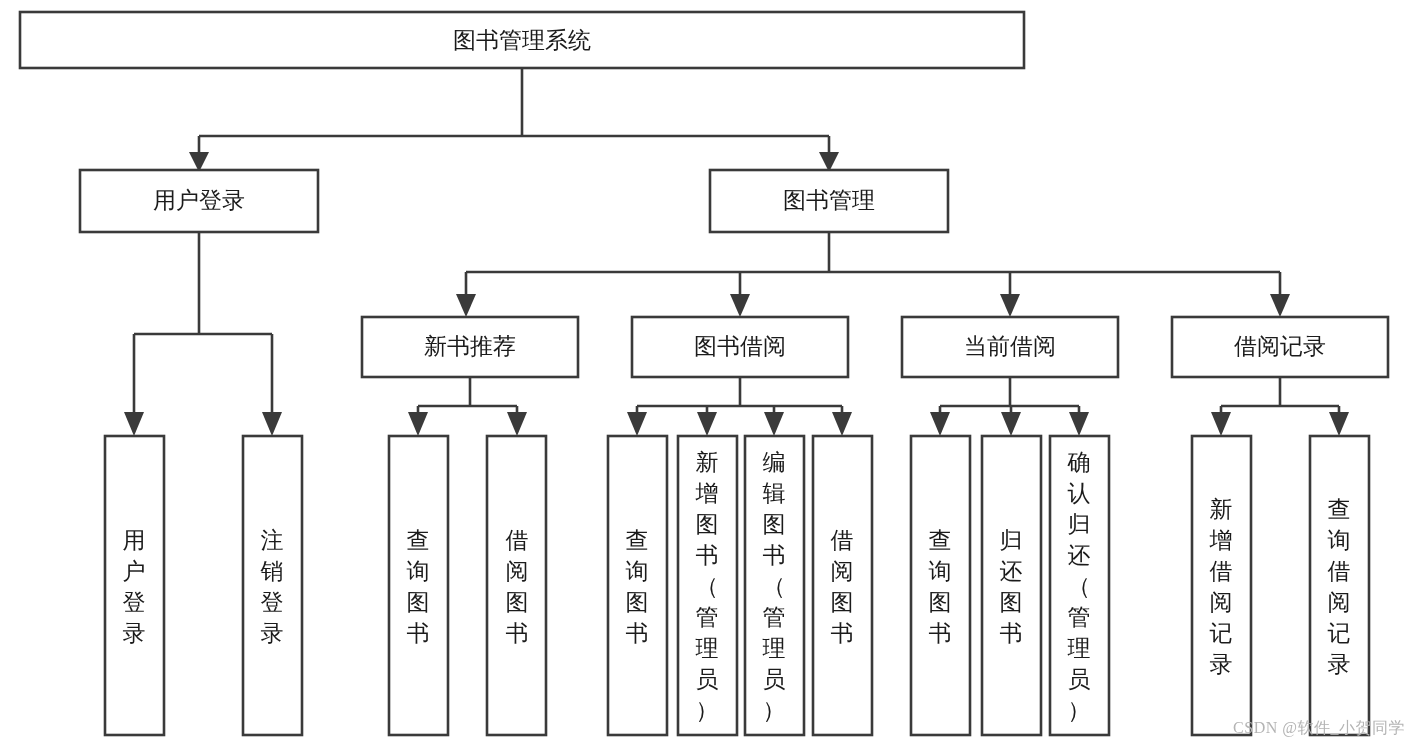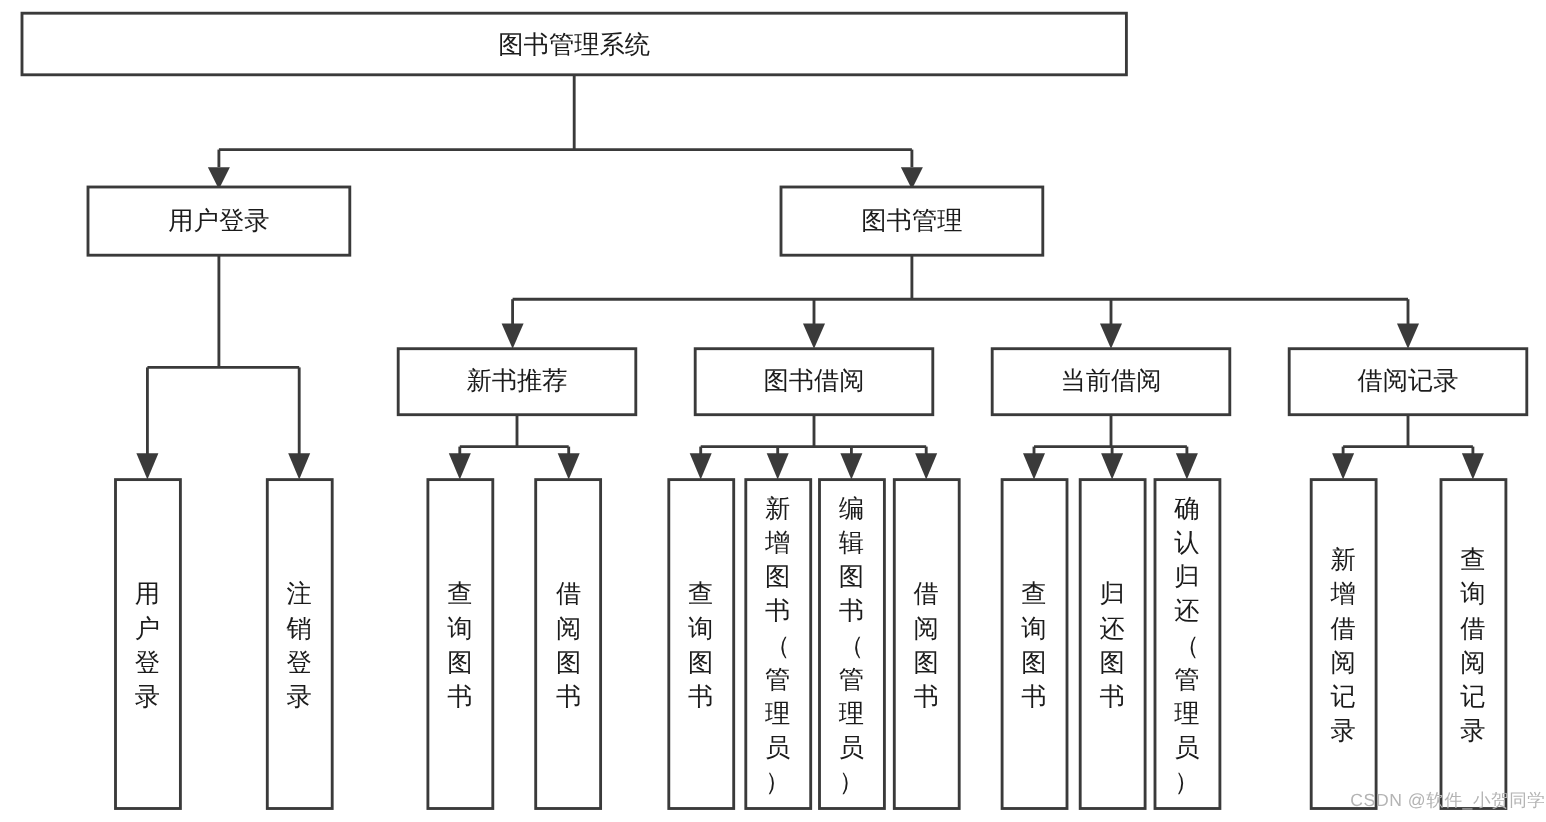--- a/index.html
+++ b/index.html
@@ -52,21 +52,21 @@
     font-family: "Liberation Sans", "DejaVu Sans", sans-serif;
     font-size: 23px;
     text-anchor: middle;
   }
   .watermark {
     position: absolute;
     right: 12px;
     bottom: 8px;
     color: #b4b4b4;
     font-size: 16px;
-    font-family: Liberation Sans, sans-serif;
+    font-family: Liberation Serif, serif;
     letter-spacing: 0.5px;
     white-space: nowrap;
     pointer-events: none;
   }
 </style>
 </head>
 <body>
 
 <div id="canvas">
 

